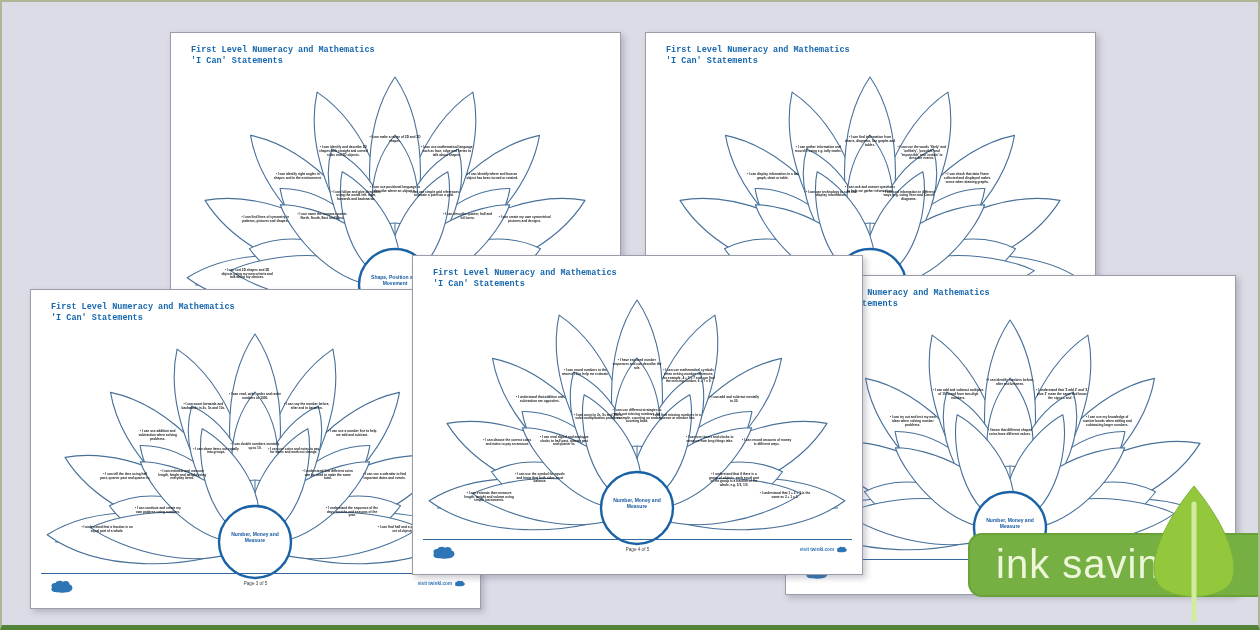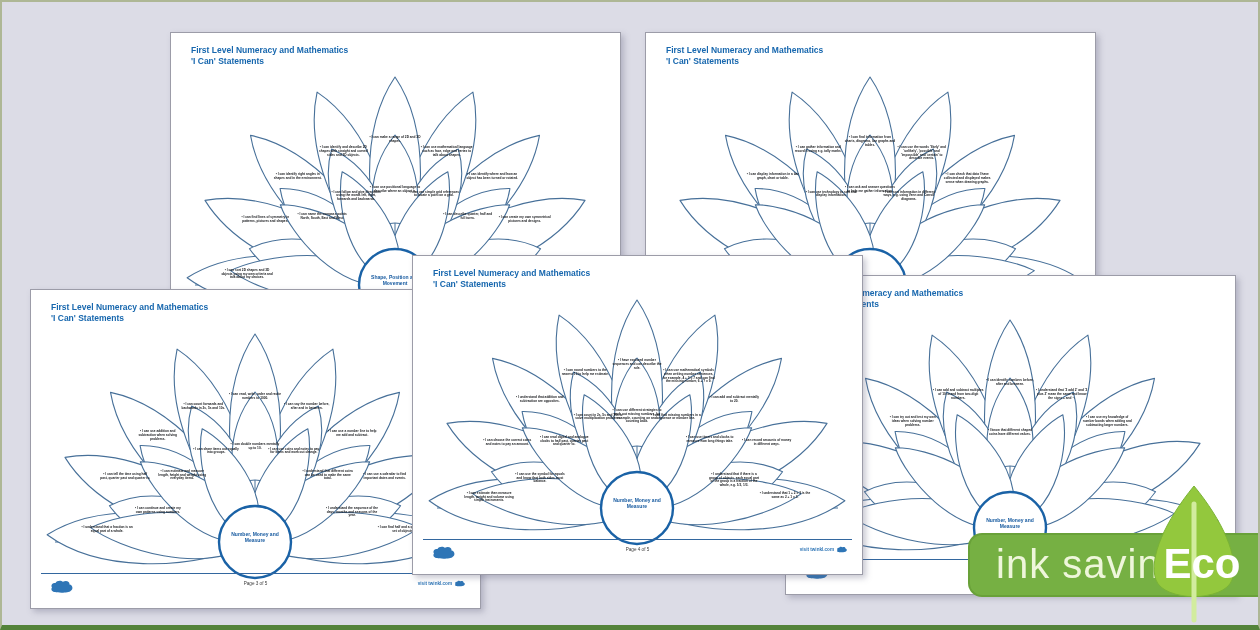--- a/index.html
+++ b/index.html
@@ -1,21 +1,21 @@
 <!DOCTYPE html>
 <html><head>
 <meta charset="utf-8">
 <style>
   html,body{margin:0;padding:0;background:#dcdce6;font-family:"Liberation Sans",sans-serif;}
   #frame{position:relative;width:1260px;height:630px;overflow:hidden;box-sizing:border-box;
          background:#dcdce6;border:2px solid #aeb795;border-bottom:5px solid #54833a;}
   .page{position:absolute;width:449px;height:318px;background:#fff;border:1px solid #9c9ca8;
         box-shadow:3px 3px 6px rgba(100,100,125,.35);box-sizing:content-box;}
   .ptitle{position:absolute;left:20px;top:12px;color:#1767ae;font-weight:bold;
-          font-size:8.5px;line-height:1.25;z-index:3;}
+          font-size:8.5px;line-height:1.25;z-index:3;font-family:Liberation Mono, monospace;}
   .flower{position:absolute;left:0;top:0;width:449px;height:318px;z-index:1;}
   .flower svg{width:100%;height:100%;display:block;}
   .petal{fill:#ffffff;stroke:#477099;stroke-width:1.1;stroke-linejoin:round;}
   .thinline{stroke:#477099;stroke-width:1;fill:none;}
   .ctrcircle{fill:#ffffff;stroke:#1a62a6;stroke-width:2.4;}
   .stmts{position:absolute;left:0;top:0;width:449px;height:318px;z-index:2;}
   .stmt{position:absolute;width:52px;font-size:3.2px;line-height:1.18;font-weight:600;
         color:#15171a;text-align:center;}
   .circle-label{position:absolute;left:192px;top:242px;width:64px;text-align:center;
         font-size:5px;font-weight:bold;color:#15599f;line-height:1.12;z-index:2;}
@@ -390,15 +390,14 @@
     </div>
   </div>
 
   <div class="eco-bar">
     <span>ink saving</span>
   </div>
   <svg class="eco-leaf" viewBox="0 0 104 142">
     <path d="M52,2 C80,36 98,74 90,96 C82,118 22,118 14,96 C6,74 24,36 52,2 Z" fill="#93c83d" stroke="#7ab335" stroke-width="1"></path>
     <path d="M52,20 L52,136" stroke="#d2ec9e" stroke-width="5" stroke-linecap="round" fill="none"></path>
   </svg>
-  <span class="eco-text">Eco</span>
 
 </div>
 
 </body></html>

